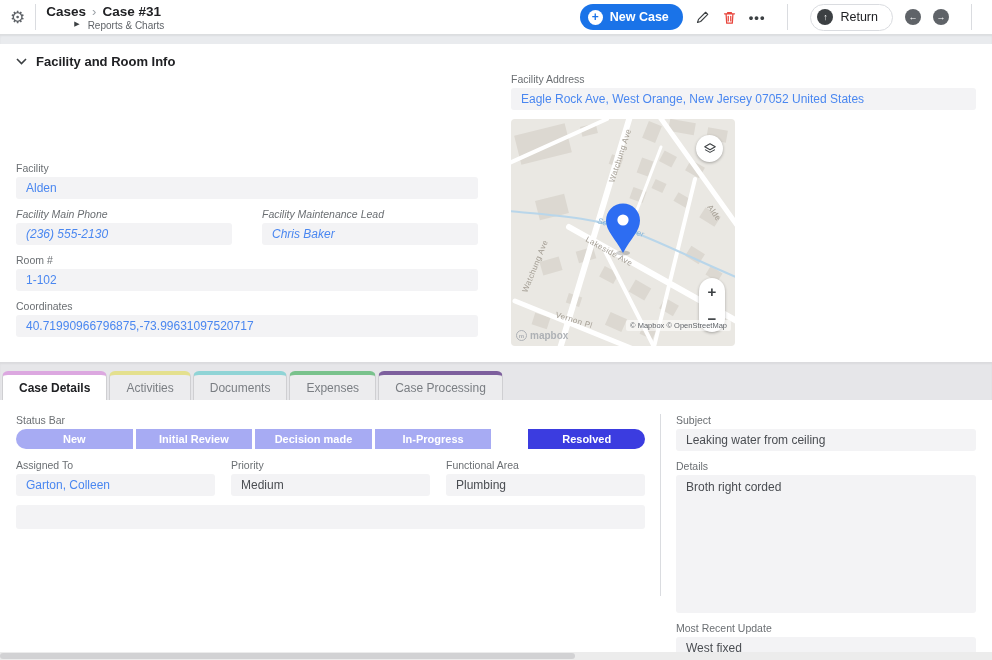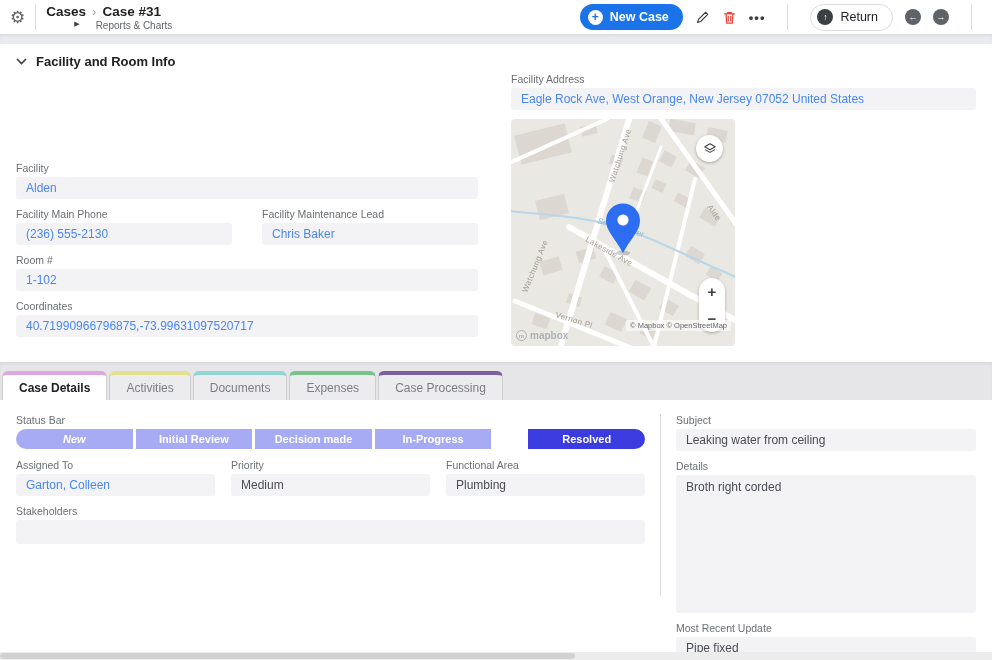--- a/index.html
+++ b/index.html
@@ -6,21 +6,21 @@
   body { background:#fff; font-family:"Liberation Sans", sans-serif; }
   .page { width:992px; height:660px; position:relative; background:#fff; overflow:hidden; }
 
   
   .topbar { height:34px; display:flex; align-items:center; padding:0 10px; background:#fff; }
   .gear { font-size:17px; color:#5f6368; cursor:pointer; line-height:1; }
   .tb-divider { width:1px; height:26px; background:#dadce0; margin:0 10px; }
   .crumbs { display:flex; flex-direction:column; justify-content:center; }
   .crumb-line { font-size:13.5px; font-weight:bold; color:#202124; display:flex; align-items:center; gap:6px; }
   .crumb-sep { color:#9aa0a6; font-weight:normal; font-size:13px; }
-  .subnav { font-size:10px; color:#5f6368; margin-left:28px; margin-top:1px; display:flex; align-items:flex-start; gap:16px; }
+  .subnav { font-size:10px; color:#5f6368; margin-left:28px; margin-top:1px; display:flex; align-items:flex-start; gap:8px; }
   .subnav .tri { font-size:7px; color:#3c4043; }
   .tb-right { margin-left:auto; display:flex; align-items:center; gap:12px; }
   .btn-newcase { display:inline-flex; align-items:center; gap:7px; background:var(--accent,#1a73e8); color:#fff;
     border:none; border-radius:14px; height:26px; padding:0 14px 0 8px; font-size:12.5px; font-weight:bold; cursor:pointer; font-family:inherit; }
   .plus-circle { width:15px; height:15px; border-radius:50%; background:#fff; color:var(--accent,#1a73e8);
     display:flex; align-items:center; justify-content:center; font-size:12px; font-weight:bold; line-height:1; }
   .icon-btn { display:inline-flex; align-items:center; justify-content:center; cursor:pointer; background:none; border:none; }
   .more-dots { font-size:13px; color:#3c4043; letter-spacing:1px; font-weight:bold; cursor:pointer; }
   .btn-return { display:inline-flex; align-items:center; gap:7px; background:#fff; border:1px solid #dadce0; border-radius:14px;
     height:27px; padding:0 14px 0 6px; font-size:12.5px; color:#202124; cursor:pointer; font-family:inherit; }
@@ -37,21 +37,21 @@
   .fac-left { width:462px; flex:none; }
   .col-divider { width:1px; background:#dadce0; margin:0 16px; }
   .fac-right { flex:1; }
 
   .field { margin-bottom:9px; }
   .f-label { font-size:10.5px; color:#6b6f73; margin-bottom:3px; }
   .f-box { background:#f3f3f5; border-radius:3px; min-height:22px; display:flex; align-items:center;
     padding:0 10px; font-size:12px; color:#4a4d52; }
   .f-box.link { color:var(--link,#4a87f0); }
   .f-box.underline { color:var(--link,#4a87f0); }
-  .f-row { display:flex; gap:30px; }
+  .f-row { display:flex; gap:30px;font-style:italic; }
   .f-row .field { flex:1; }
 
   
   .map-wrap { position:relative; width:224px; height:227px; border-radius:4px; overflow:hidden; margin-top:2px; }
   .map-svg { display:block; }
   .map-label { font-size:8px; fill:#a39d93; letter-spacing:0.4px; }
   .map-river-label { font-size:8px; fill:#87b4d6; font-style:italic; }
   .layers-btn { position:absolute; top:16px; right:12px; width:27px; height:27px; border-radius:50%; background:#fff;
     border:none; box-shadow:0 1px 3px rgba(0,0,0,0.3); display:flex; align-items:center; justify-content:center; cursor:pointer; }
   .zoom-ctrl { position:absolute; bottom:14px; right:10px; width:26px; height:54px; background:#fff; border-radius:13px;
@@ -72,21 +72,21 @@
 
   
   .details { display:flex; height:196px; padding:14px 16px 0; background:#fff; }
   .det-left { width:629px; flex:none; }
   .det-divider { width:1px; background:#dadce0; margin:0 15px; }
   .det-right { flex:1; }
 
   .statusbar { display:flex; gap:3px; height:20px; margin-bottom:10px; }
   .status-step { flex:1; background:var(--status-step,#a7abf3); color:#fff; font-size:11px; font-weight:bold;
     display:flex; align-items:center; justify-content:center; cursor:pointer; }
-  .status-step:first-child { border-radius:10px 0 0 10px;font-style:italic; }
+  .status-step:first-child { border-radius:10px 0 0 10px; }
   .status-step:last-child { border-radius:0 10px 10px 0;margin-left:34px; }
   .status-step.active { background:var(--status-active,#3b3ce0); }
 
   .det-row3 { display:flex; gap:16px; }
   .det-row3 .field { flex:1; }
   .box-empty { height:24px; }
   .box-area { height:138px; align-items:flex-start; padding-top:5px; }
 
   
   .scrollbar { position:absolute; left:0; bottom:0; width:100%; height:8px; background:#ececec; }
@@ -280,37 +280,36 @@
         <div class="field">
           <div class="f-label">Priority</div>
           <div class="f-box">Medium</div>
         </div>
         <div class="field">
           <div class="f-label">Functional Area</div>
           <div class="f-box">Plumbing</div>
         </div>
       </div>
       <div class="field">
-        <div class="f-label">Stakeholders</div>
         <div class="f-box box-empty"></div>
       </div>
     </div>
     <div class="det-divider"></div>
     <div class="det-right">
       <div class="field">
         <div class="f-label">Subject</div>
         <div class="f-box">Leaking water from ceiling</div>
       </div>
       <div class="field">
         <div class="f-label">Details</div>
         <div class="f-box box-area">Broth right corded</div>
       </div>
       <div class="field">
         <div class="f-label">Most Recent Update</div>
-        <div class="f-box">Pipe fixed</div>
+        <div class="f-box">West fixed</div>
       </div>
     </div>
   </section>
 
   <div class="scrollbar">
     <div class="scroll-thumb"></div>
   </div>
 
 </div>
 

